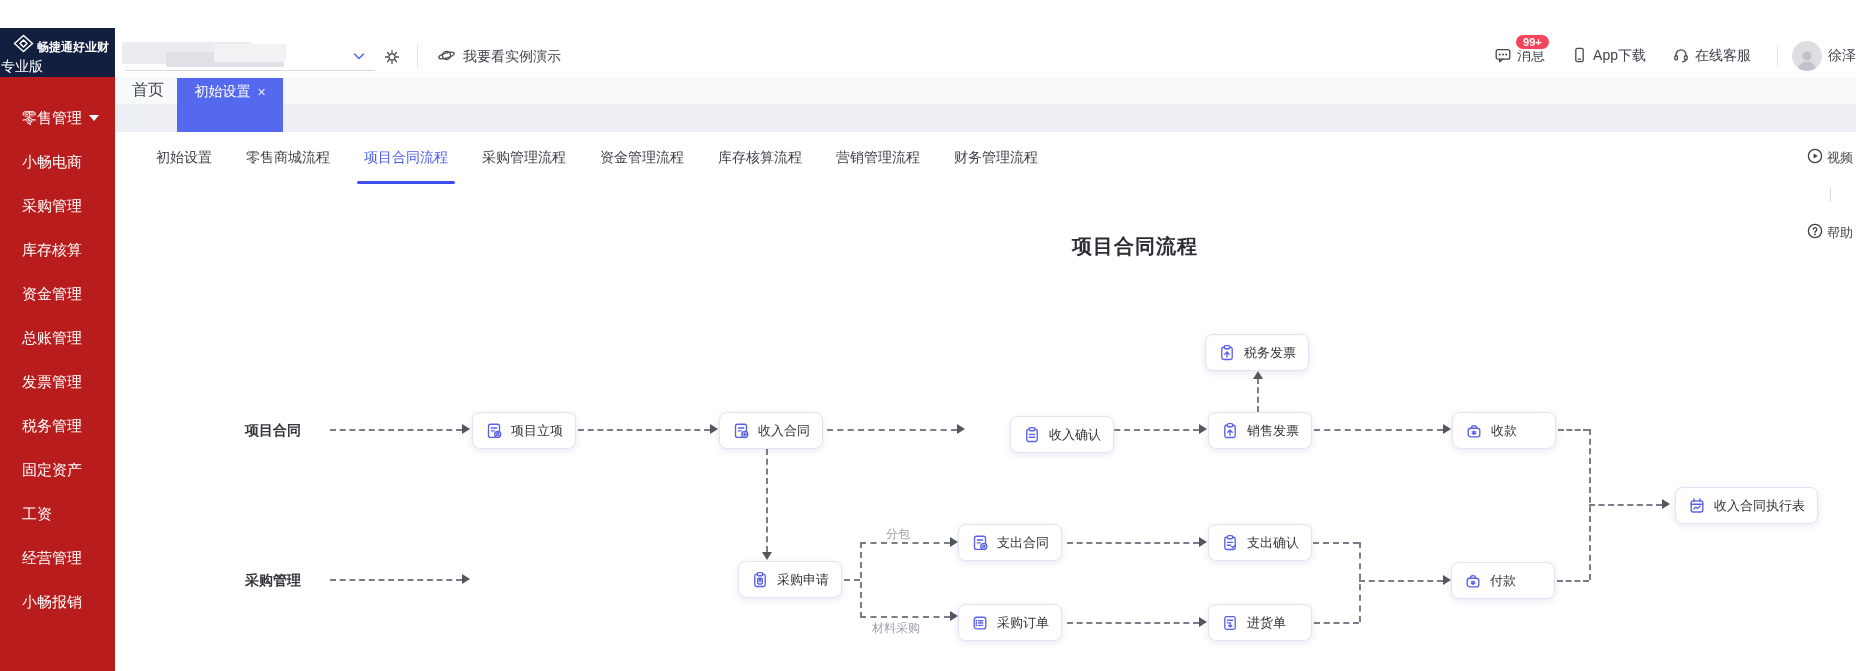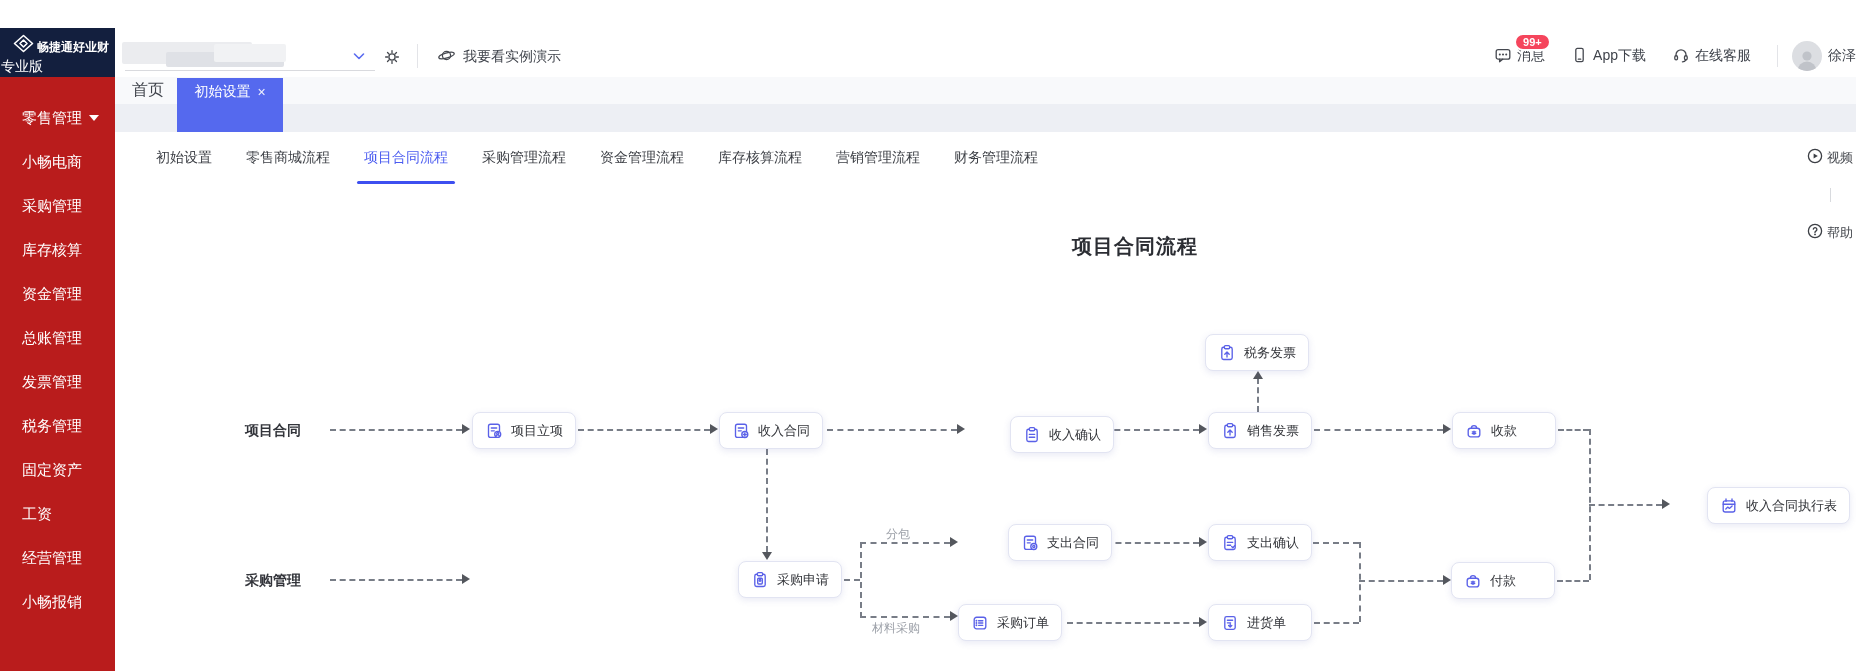--- a/index.html
+++ b/index.html
@@ -337,29 +337,29 @@
     <span>税务发票</span>
   </div>
   <div class="fnode" style="left:1452px;top:412px;">
     <svg width="18" height="18" viewBox="0 0 18 18" class="nic">
         <path d="M6.4 6.2a2.6 2.6 0 0 1 5.2 0"></path>
         <rect x="3.2" y="6.2" width="11.6" height="8.6" rx="2.4"></rect>
         <path d="M9 9.2v3.2M7.3 9.8h3.4M7.3 11.5h3.4"></path>
       </svg>
     <span>收款</span>
   </div>
-  <div class="fnode" style="left:1675px;top:487px;margin-left:32px;">
+  <div class="fnode" style="left:1675px;top:487px;">
     <svg width="18" height="18" viewBox="0 0 18 18" class="nic">
         <rect x="3.2" y="3.8" width="11.6" height="11.2" rx="2"></rect>
         <path d="M3.2 7.2h11.6M6 2v2.4M12 2v2.4"></path>
         <path d="M5.8 12l2-1.9 1.6 1.3 2.7-2.5"></path>
       </svg>
     <span>收入合同执行表</span>
   </div>
-  <div class="fnode" style="left:1008px;top:524px;">
+  <div class="fnode" style="left:958px;top:524px;">
     <svg width="18" height="18" viewBox="0 0 18 18" class="nic">
         <rect x="3.5" y="2.2" width="11" height="13.2" rx="2"></rect>
         <path d="M6.3 6h5.4M6.3 8.8h3"></path>
         <circle cx="12.8" cy="12.5" r="3" fill="#fff"></circle>
         <circle cx="12.8" cy="12.5" r="1.1"></circle>
       </svg>
     <span>支出合同</span>
   </div>
   <div class="fnode" style="left:1208px;top:524px;">
     <svg width="18" height="18" viewBox="0 0 18 18" class="nic">

